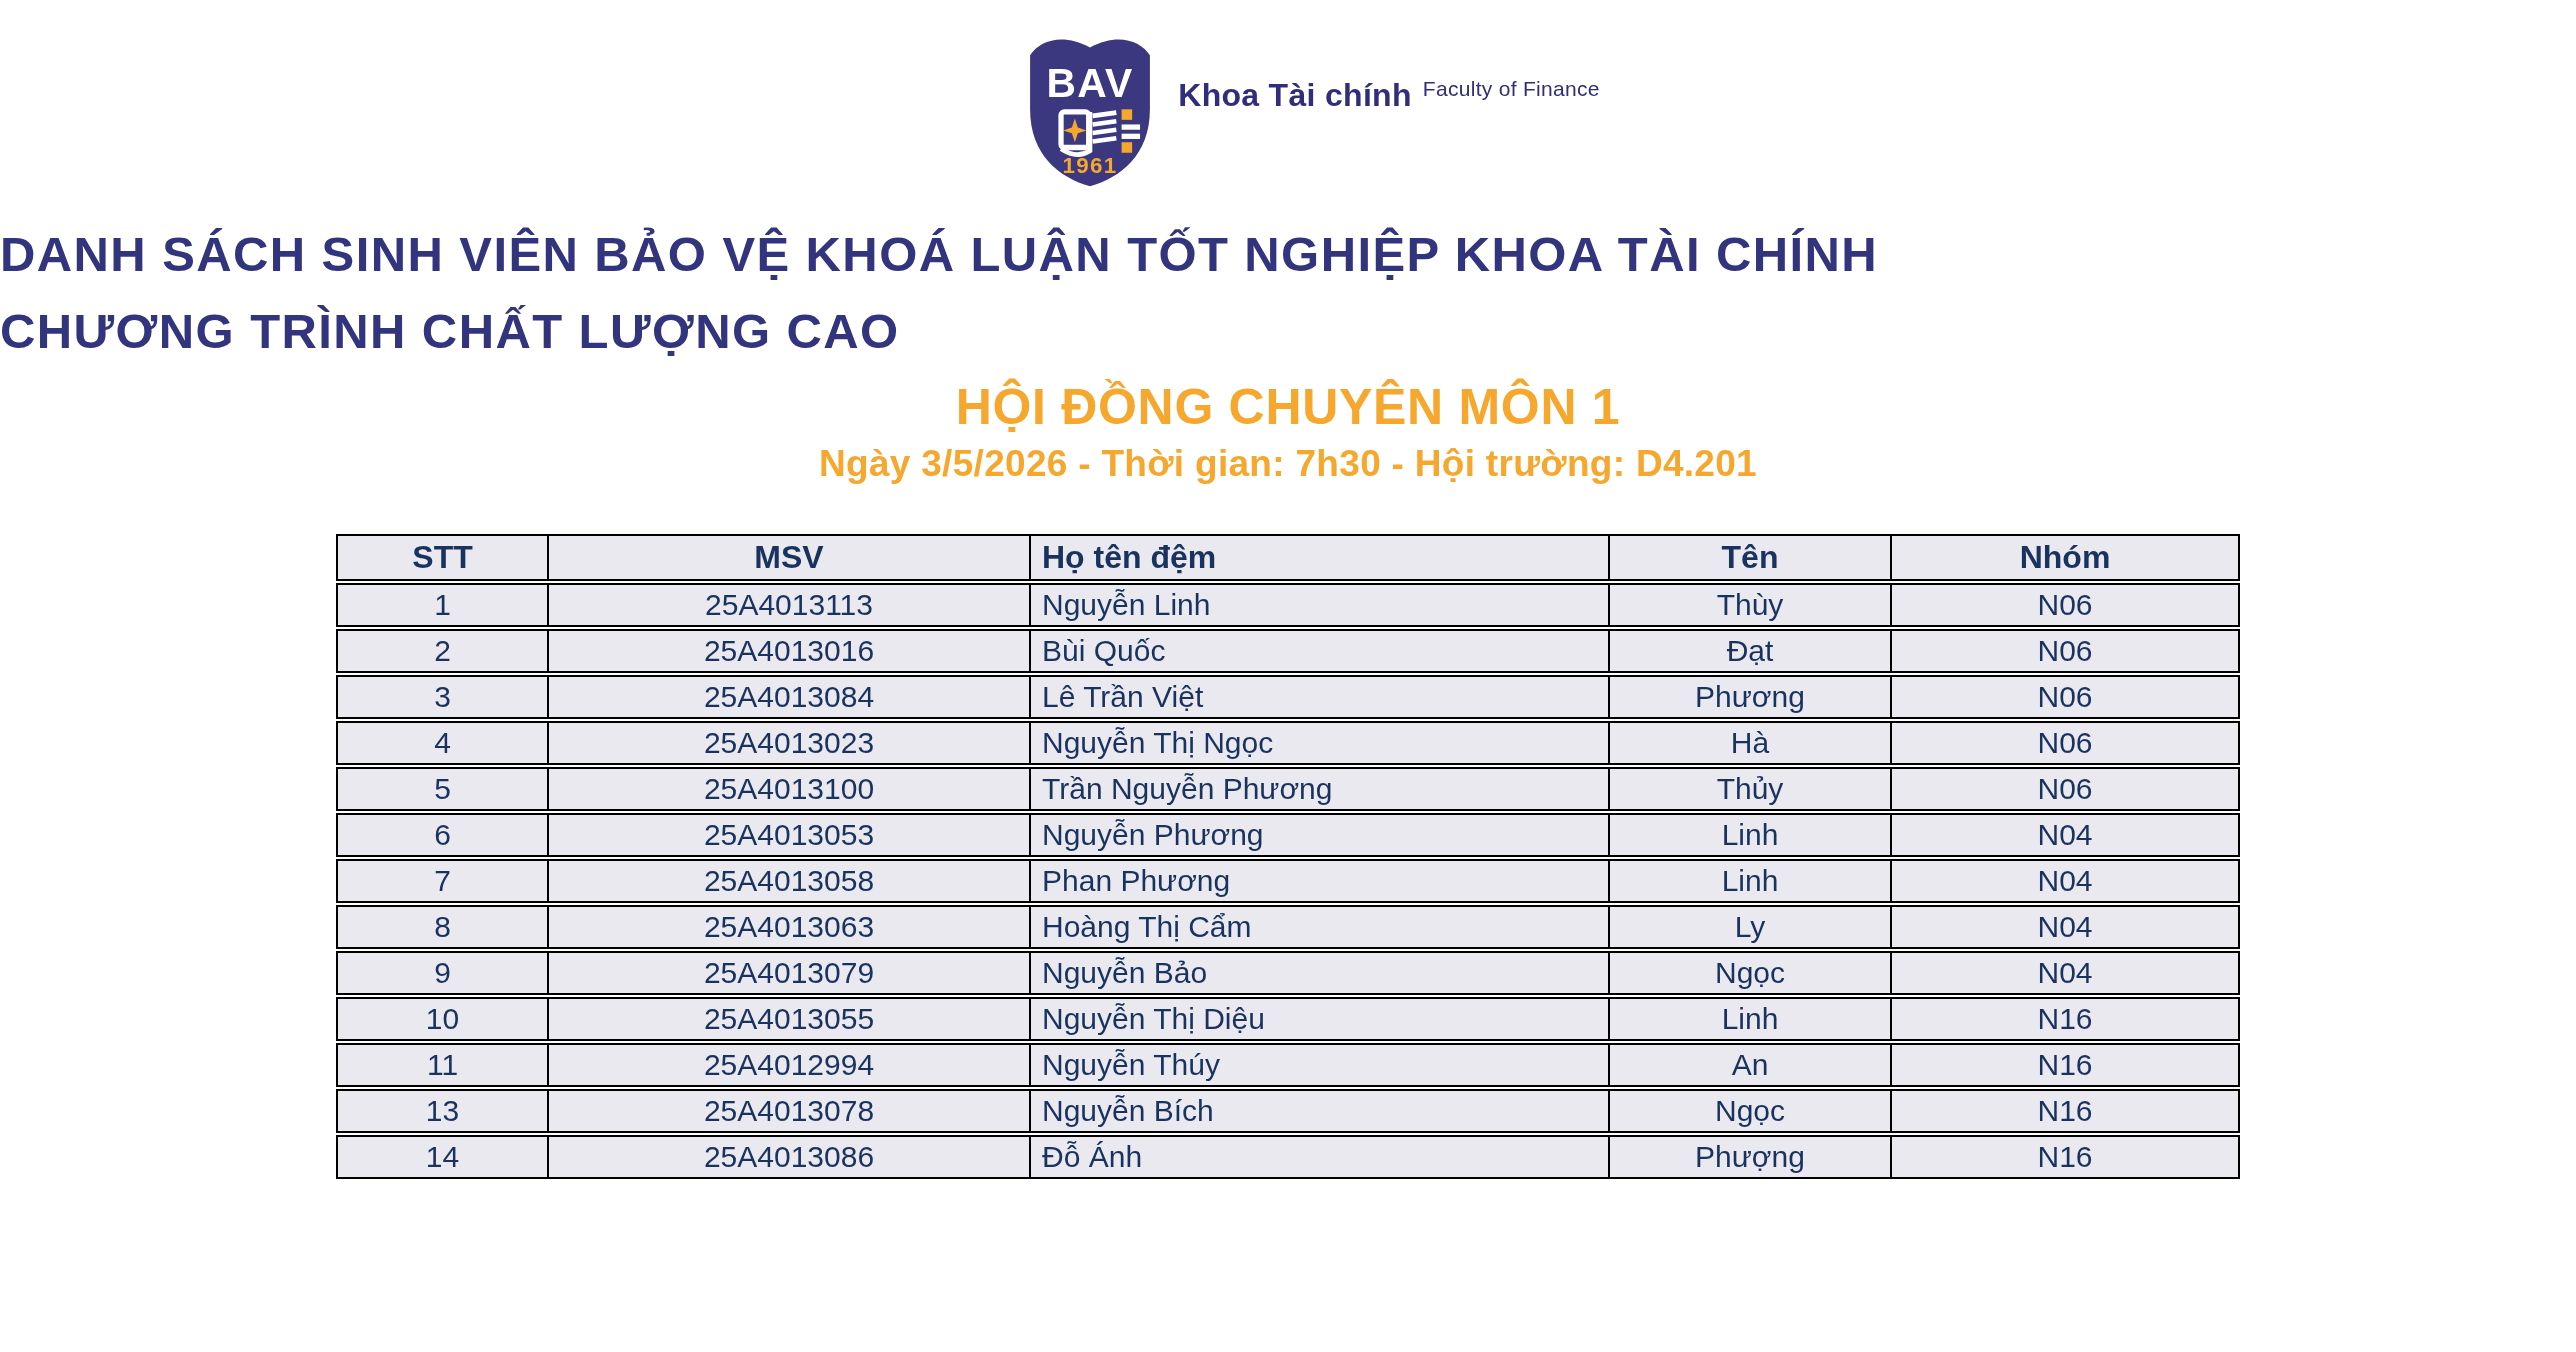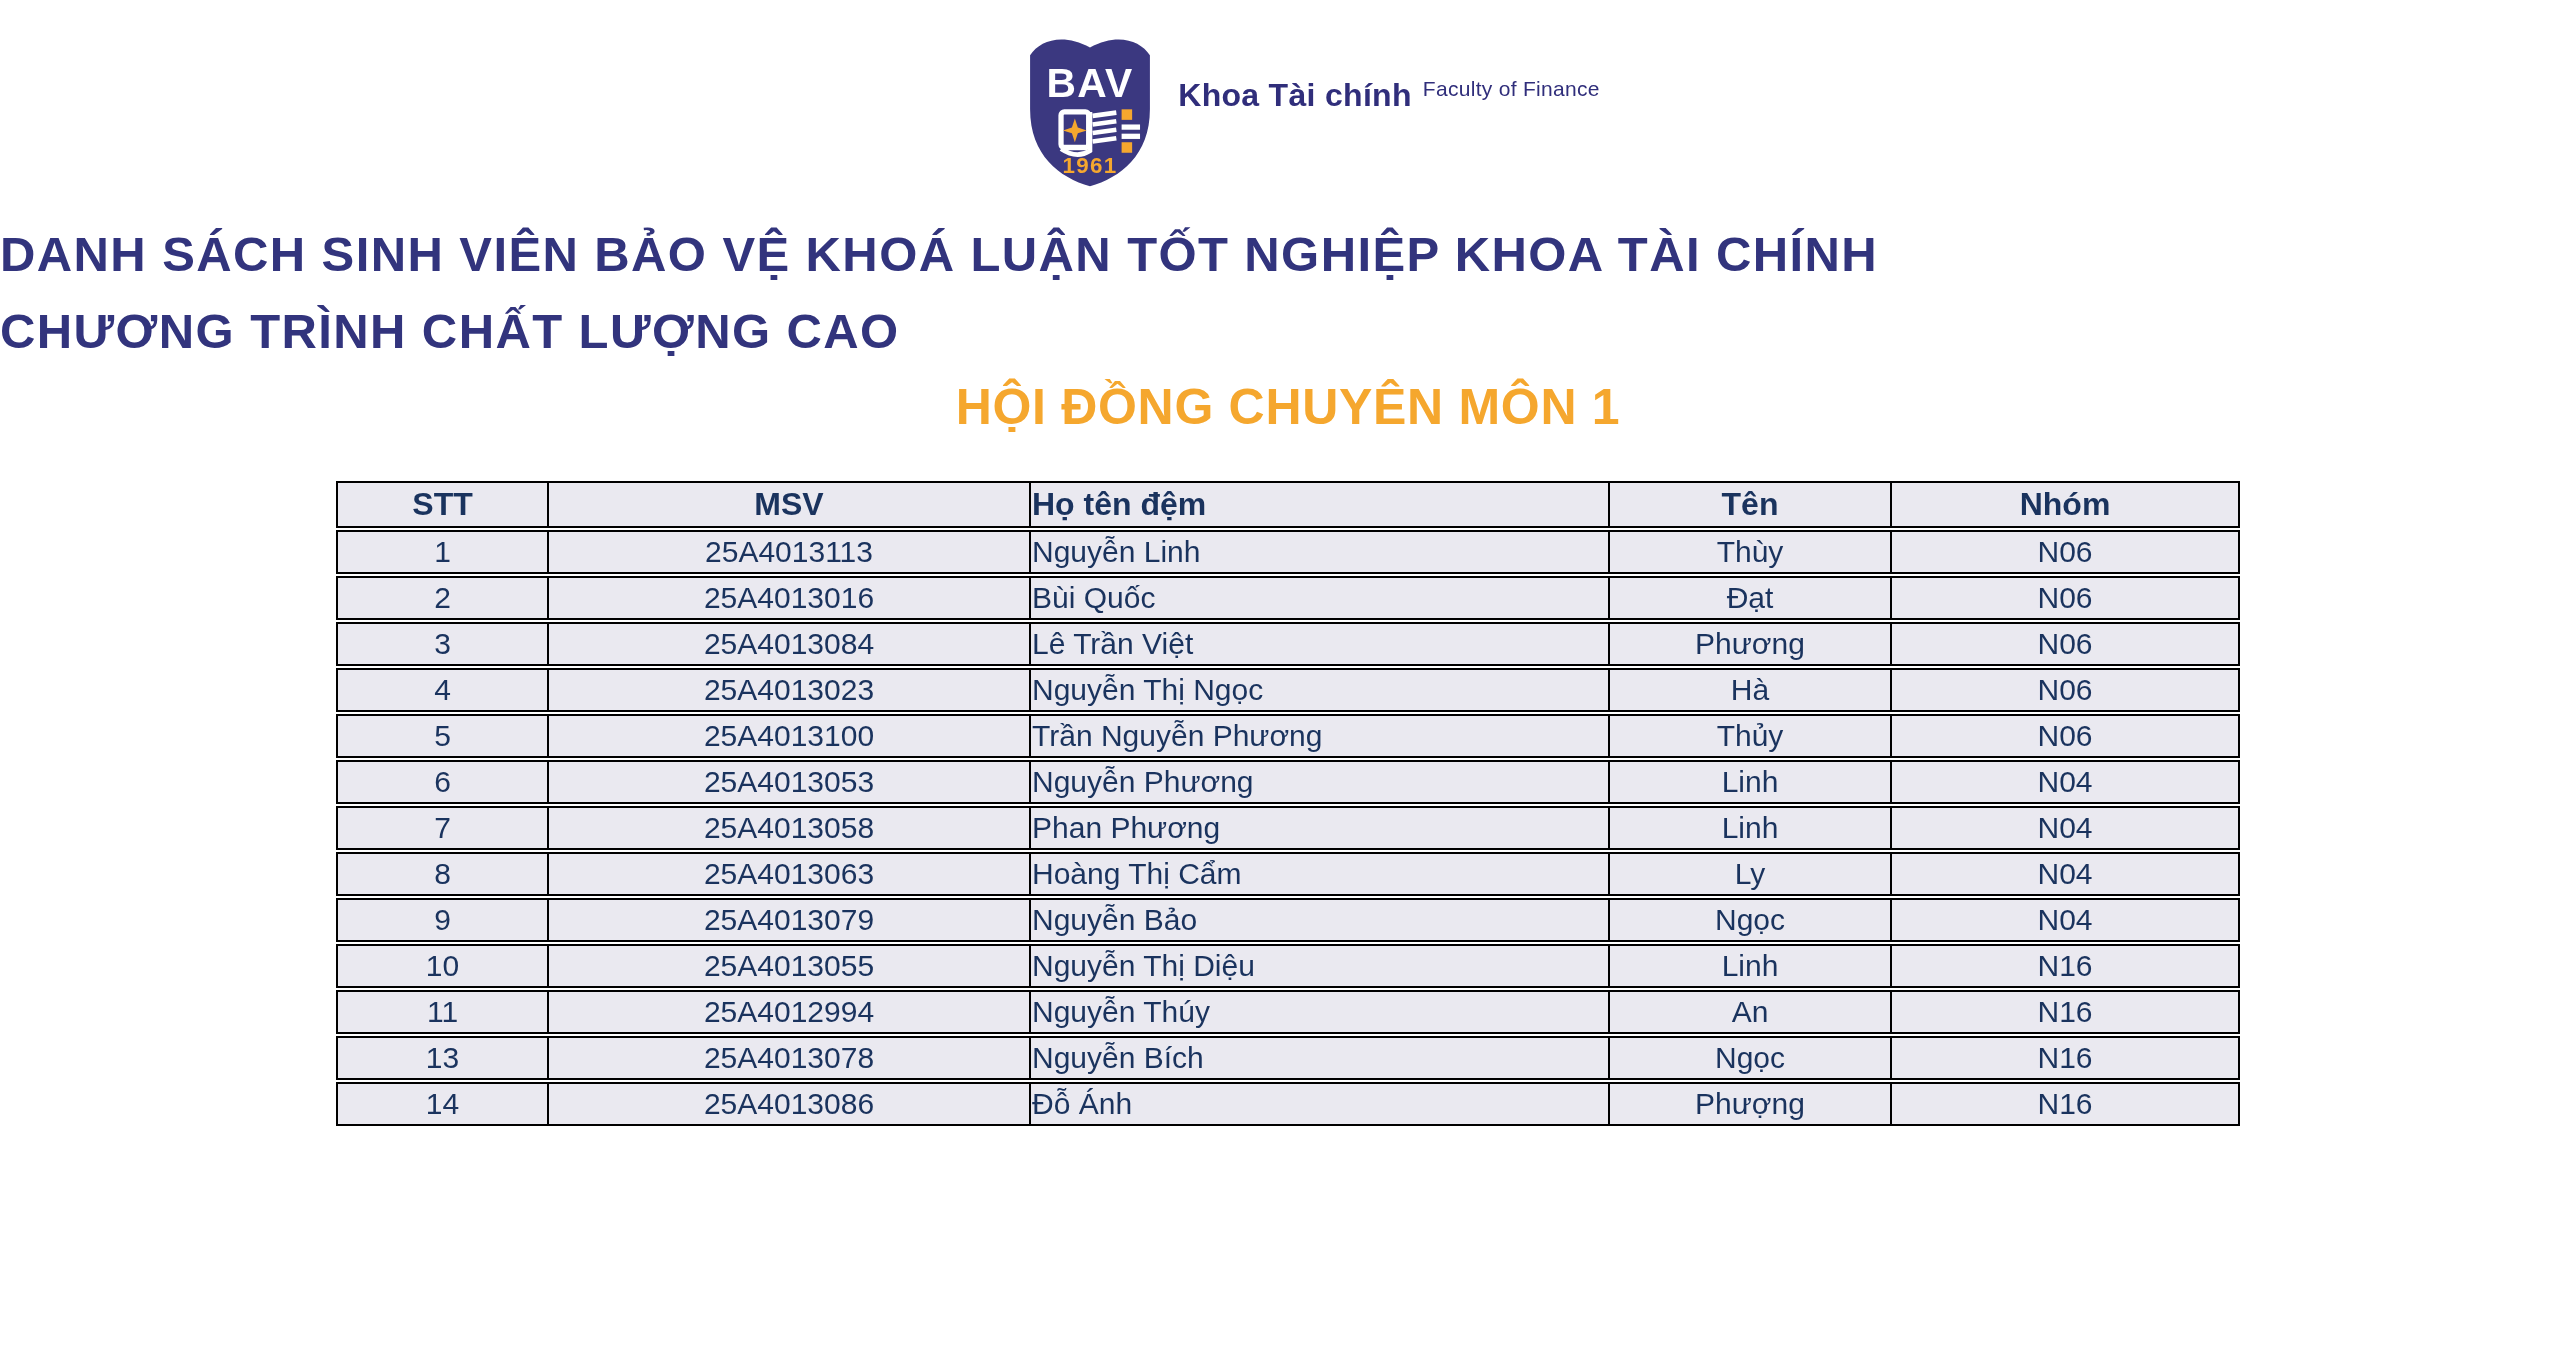--- a/index.html
+++ b/index.html
@@ -50,21 +50,21 @@
     color:var(--table-text);
     border-top:2.7px solid var(--border);
     border-bottom:2.7px solid var(--border);
     border-right:2.1px solid var(--border);
     text-align:center;vertical-align:middle;
     overflow:hidden;white-space:nowrap;
   }
   .roster th:first-child,.roster td:first-child{border-left:2.1px solid var(--border);}
   .roster th{height:47px;font-size:32px;font-weight:bold;}
   .roster td{height:44px;font-size:30px;font-weight:400;}
-  .roster th:nth-child(3),.roster td:nth-child(3){text-align:left;padding-left:1px;}
+  .roster th:nth-child(3),.roster td:nth-child(3){text-align:left;padding-left:11px;}
   col.c-stt{width:213px;}
   col.c-msv{width:482px;}
   col.c-name{width:579px;}
   col.c-ten{width:282px;}
   col.c-nhom{width:348px;}
 </style>
 </head>
 <body>
 
 <div class="page">
@@ -95,20 +95,21 @@
       <div class="brand-en">Faculty of Finance</div>
     </div>
   </header>
 
   <div class="title-block">
     <div class="title-line">DANH SÁCH SINH VIÊN BẢO VỆ KHOÁ LUẬN TỐT NGHIỆP KHOA TÀI CHÍNH</div>
     <div class="title-line">CHƯƠNG TRÌNH CHẤT LƯỢNG CAO</div>
   </div>
 
   <div class="council">HỘI ĐỒNG CHUYÊN MÔN 1</div>
+  <div class="schedule">Ngày 3/5/2026 - Thời gian: 7h30 - Hội trường: D4.201</div>
 
   <table class="roster">
     <colgroup>
       <col class="c-stt">
         <col class="c-msv">
         <col class="c-name">
         <col class="c-ten">
         <col class="c-nhom">
     </colgroup>
     <thead>

